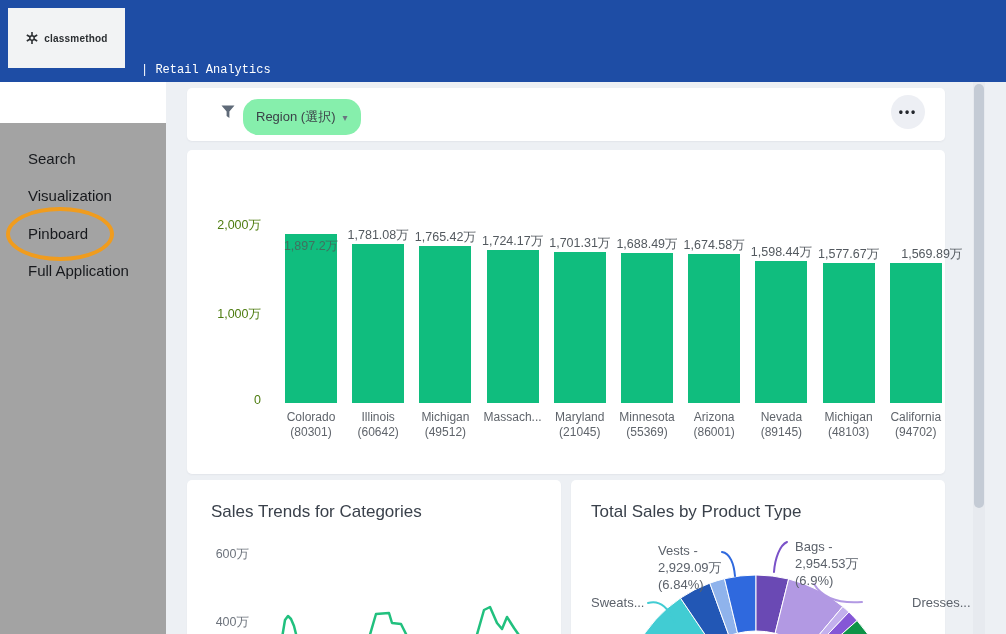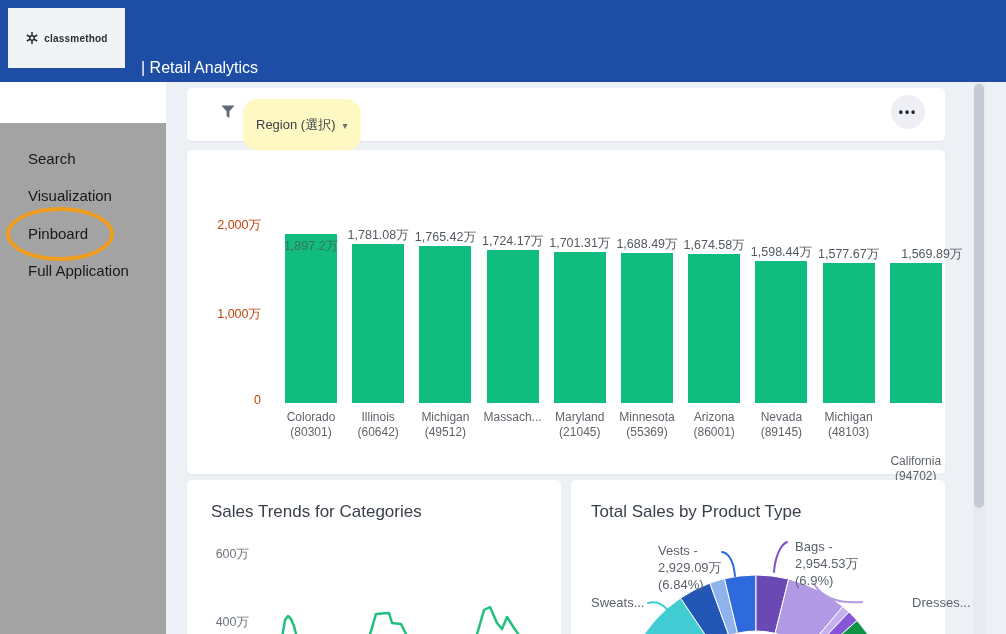--- a/index.html
+++ b/index.html
@@ -3,45 +3,45 @@
 <meta charset="utf-8">
 <style>
   html,body{margin:0;padding:0;}
   .page{position:relative;width:1006px;height:634px;overflow:hidden;background:#ffffff;
         font-family:"Liberation Sans", sans-serif;}
   
   .header{position:absolute;left:0;top:0;width:1006px;height:82px;background:#1e4da5;}
   .logo-box{position:absolute;left:8px;top:8px;width:117px;height:60px;background:#f2f3f4;
             display:flex;align-items:center;justify-content:center;gap:5px;}
   .logo-text{font-size:10px;font-weight:bold;color:#2b2e31;letter-spacing:.2px;}
-  .app-title{position:absolute;left:141px;bottom:5px;color:#ffffff;font-size:16px;}
+  .app-title{position:absolute;left:141px;bottom:5px;color:#ffffff;font-size:12px;font-family:Liberation Mono, monospace;}
   
   .sidebar{position:absolute;left:0;top:82px;width:198px;height:552px;background:#a3a3a3;margin-top:41px;}
   .nav-item{position:absolute;left:28px;font-size:15px;color:#17191d;cursor:pointer;white-space:nowrap;}
   .annotation-ellipse{position:absolute;left:6px;top:84px;width:100px;height:46px;
             border:4px solid #f09c1e;border-radius:50%;}
   
   .main{position:absolute;left:166px;top:82px;width:840px;height:552px;background:#edf0f4;}
   .card{position:absolute;background:#ffffff;border-radius:5px;box-shadow:0 1px 2px rgba(60,70,90,.06);}
   .filter-card{left:21px;top:6px;width:758px;height:53px;}
   .bar-card{left:21px;top:68px;width:758px;height:324px;}
   .line-card{left:21px;top:398px;width:374px;height:310px;}
   .donut-card{left:405px;top:398px;width:374px;height:310px;}
   .card-title{position:absolute;font-size:17px;font-weight:500;color:#3a414b;white-space:nowrap;}
   
   .funnel{position:absolute;left:34px;top:17px;width:14px;height:14px;}
-  .chip{position:absolute;left:56px;top:11px;height:28px;padding:12px 13px;background:#fef9c3;
+  .chip{position:absolute;left:56px;top:11px;height:28px;padding:4px 13px;background:#86efac;
         border-radius:15px;display:flex;align-items:center;font-size:13px;color:#3b4148;cursor:pointer;}
   .chip .caret{margin-left:7px;color:#6a7380;font-size:10px;}
   .more-btn{position:absolute;left:704px;top:7px;width:34px;height:34px;border-radius:50%;
         background:#edeff4;display:flex;align-items:center;justify-content:center;cursor:pointer;
         font-size:12px;font-weight:bold;color:#23272c;letter-spacing:2px;}
   
   .bar-plot{position:absolute;left:0;top:0;width:758px;height:324px;}
-  .ytick{position:absolute;left:4px;width:70px;text-align:right;font-size:12.5px;color:#c2410c;}
+  .ytick{position:absolute;left:4px;width:70px;text-align:right;font-size:12.5px;color:#4d7c0f;}
   .bar{position:absolute;}
   .bar-value{position:absolute;width:90px;text-align:center;font-size:12.5px;color:#53595f;white-space:nowrap;}
   .bar-value.inside{color:#41705f;}
   .bar-xlabel{position:absolute;width:84px;text-align:center;font-size:12px;color:#5f646b;line-height:14.5px;}
   
   .ytick2{position:absolute;left:0;width:62px;text-align:right;font-size:12.5px;color:#6e747d;}
   .line-svg{position:absolute;left:0;top:0;}
   
   .donut-svg{position:absolute;left:0;top:0;}
   .callout{position:absolute;font-size:13px;color:#5c626b;line-height:17px;white-space:nowrap;}
@@ -145,21 +145,21 @@
             <div>(89145)</div>
           </div>
           <div class="bar" style="left: 635.6px; top: 112.587px; width: 52px; height: 140.413px; background: rgb(16, 189, 126);"></div>
           <div class="bar-value" style="left: 616.6px; top: 95.5874px;">1,577.67万</div>
           <div class="bar-xlabel" style="left: 619.6px; top: 260px;">
             <div>Michigan</div>
             <div>(48103)</div>
           </div>
           <div class="bar" style="left: 702.8px; top: 113.28px; width: 52px; height: 139.72px; background: rgb(16, 189, 126);"></div>
           <div class="bar-value" style="left: 683.8px; top: 96.2798px; padding-left: 16px;">1,569.89万</div>
-          <div class="bar-xlabel" style="left: 686.8px; top: 260px; margin-top: 44px;">
+          <div class="bar-xlabel" style="left: 686.8px; top: 260px;">
             <div>California</div>
             <div>(94702)</div>
           </div>
         </div>
     </div>
 
     <div class="card line-card">
       <div class="card-title" style="left:24px;top:22px">Sales Trends for Categories</div>
       <div class="ytick2" style="top:66px">600万</div>
       <div class="ytick2" style="top:134px">400万</div>

